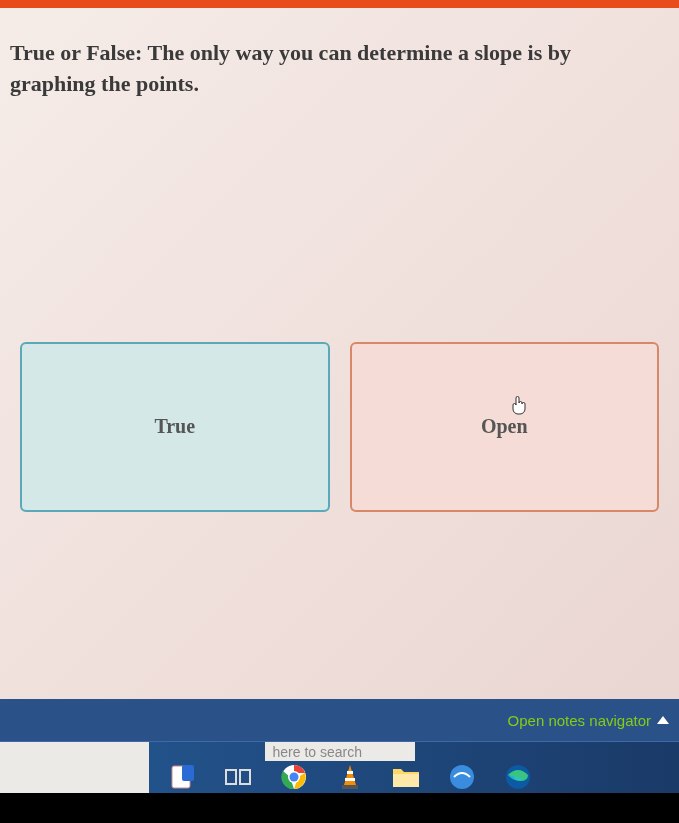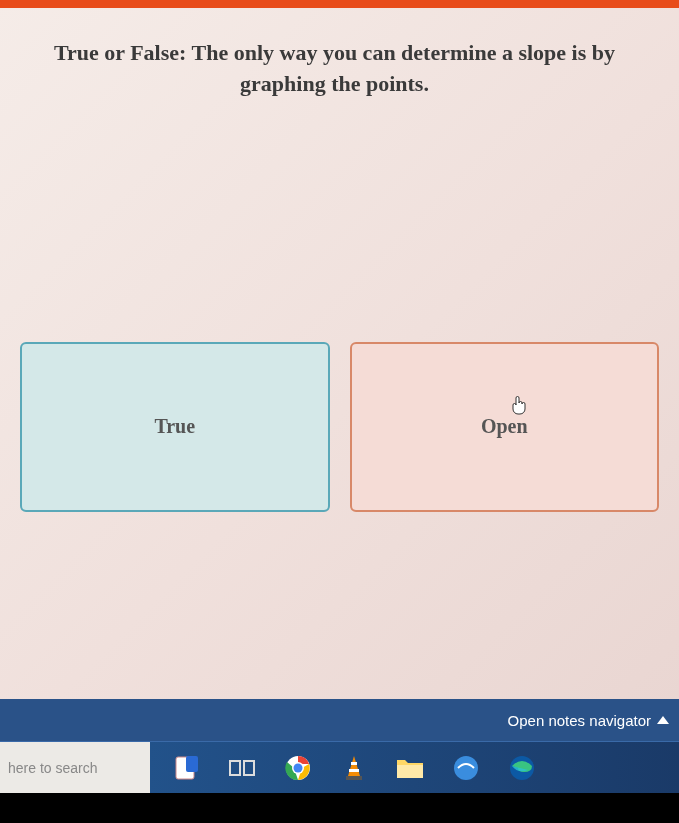--- a/index.html
+++ b/index.html
@@ -27,21 +27,21 @@
       background: #e84c1a;
     }
     .question-area {
       padding: 30px 20px 0 10px;
       flex: 0 0 auto;
     }
     .question-text {
       font-size: 22px;
       font-weight: bold;
       color: #3a3a3a;
-      text-align: center;
+      text-align: left;
       line-height: 1.4;
     }
     .answers {
       display: flex;
       gap: 20px;
       padding: 12px 20px;
       margin-top: 230px;
     }
     .answer-card {
       flex: 1;
@@ -75,21 +75,21 @@
       position: absolute;
       bottom: 82px;
       left: 0;
       right: 0;
       height: 42px;
       background: #2a5288;
       display: flex;
       align-items: center;
       justify-content: flex-end;
       padding: 0 10px;
-      color: #ffffff;
+      color: #84cc16;
       font-family: Arial, sans-serif;
       font-size: 15px;
       font-weight: 500;
     }
     .footer-bar .trigger {
       display: flex;
       align-items: center;
       gap: 6px;
       cursor: pointer;
     }
@@ -103,20 +103,21 @@
     .taskbar {
       position: absolute;
       bottom: 30px;
       left: 0;
       right: 0;
       height: 52px;
       background: linear-gradient(90deg, #eceae6 0%, #eceae6 22%, #22528a 22%, #1a3a68 100%);
       display: flex;
       align-items: center;
       border-top: 1px solid #3a6aa8;
+      flex-direction: column;
     }
     .search-box {
       width: 150px;
       height: 100%;
       display: flex;
       align-items: center;
       padding-left: 8px;
       color: #888;
       font-family: Arial, sans-serif;
       font-size: 14px;

